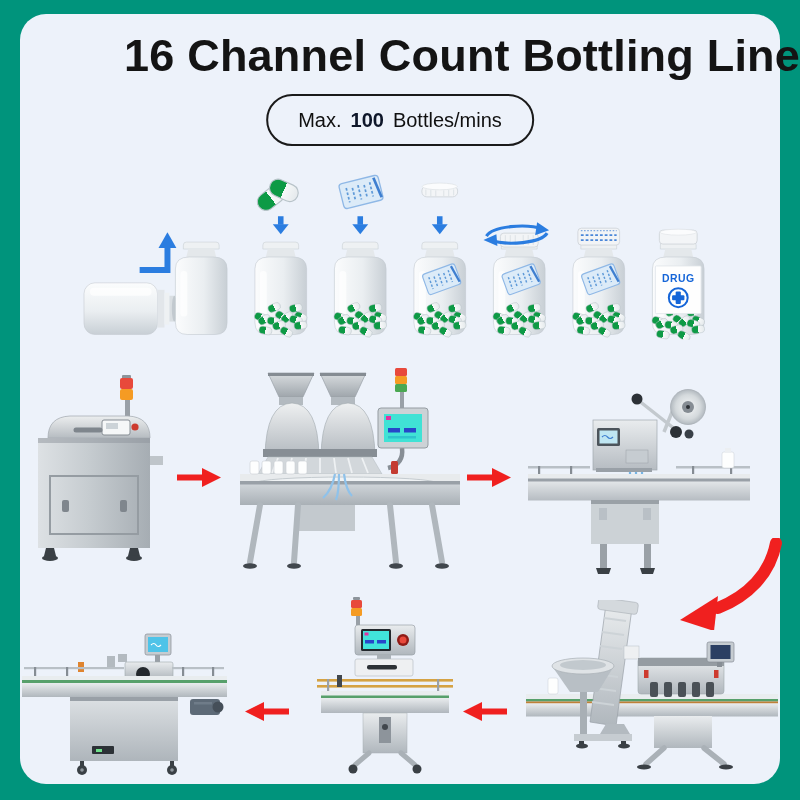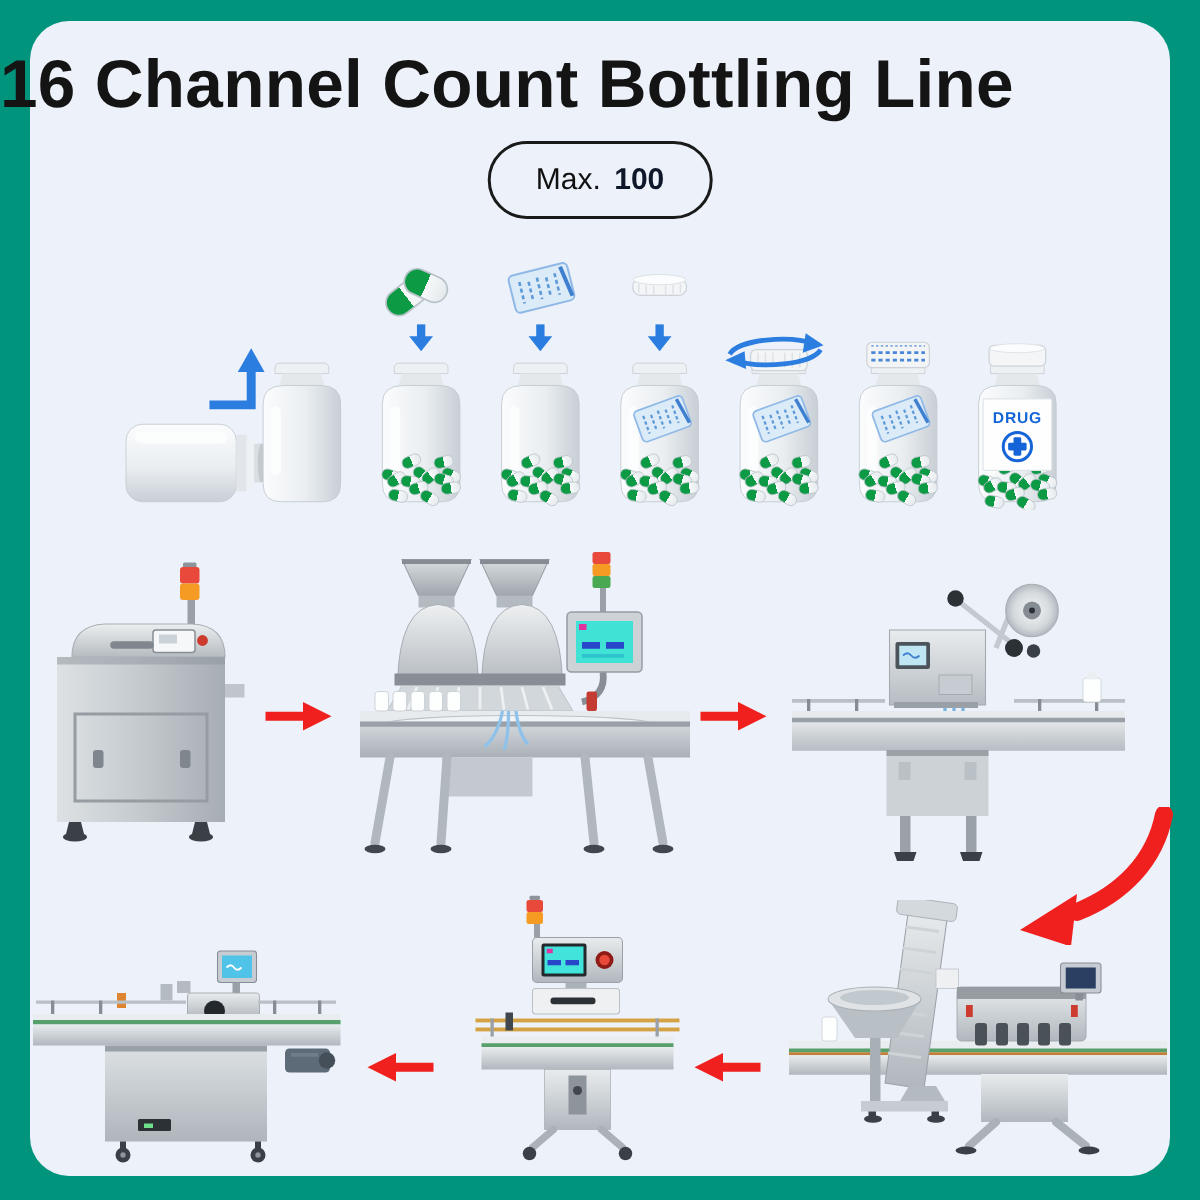--- a/index.html
+++ b/index.html
@@ -1,36 +1,37 @@
 <!DOCTYPE html>
 <html><head>
 <meta charset="utf-8">
 <style>
   *{margin:0;padding:0;box-sizing:border-box}
   html,body{width:800px;height:800px}
   body{font-family:"Liberation Sans",sans-serif;background:#00947c}
   .stage{position:relative;width:800px;height:800px;background:#00947c;overflow:hidden}
   .panel{position:absolute;left:20px;top:14px;right:20px;bottom:16px;background:#edf2fa;border-radius:26px}
   .abs{position:absolute}
-  .title{position:absolute;left:0;right:0;top:30px;text-align:left;font-size:45px;font-weight:bold;color:#141414;letter-spacing:.2px}
+  .title{position:absolute;left:0;right:0;top:30px;text-align:right;font-size:45px;font-weight:bold;color:#141414;letter-spacing:.2px}
   .badge{position:absolute;left:50%;top:94px;transform:translateX(-50%);display:flex;align-items:center;justify-content:center;gap:9px;height:52px;padding:0 30px;border:2.5px solid #1a1a1a;border-radius:27px;font-size:20px;color:#101010;white-space:nowrap;background:transparent}
   .badge .hl{color:#0f172a;font-weight:bold}
   svg{display:block}
 </style>
 </head>
 <body>
 
 <div class="stage">
   <div class="panel"></div>
 
   <div class="title">16 Channel Count Bottling Line</div>
 
   <div class="badge">
     <span>Max.</span>
     <span class="hl">100</span>
+    <span>Bottles/mins</span>
   </div>
 
   <svg class="abs" style="left:82px;top:170px;width:636px;height:170px" viewBox="0 0 640 170" xmlns="http://www.w3.org/2000/svg" xmlns:xlink="http://www.w3.org/1999/xlink">
     <defs>
       <linearGradient id="cg" x1="0" y1="0" x2="1" y2="0">
         <stop offset="0" stop-color="#0d9a45"></stop>
           <stop offset="0.5" stop-color="#0d9a45"></stop>
         <stop offset="0.5" stop-color="#f7f9f9"></stop>
           <stop offset="1" stop-color="#e4e9ec"></stop>
       </linearGradient>

